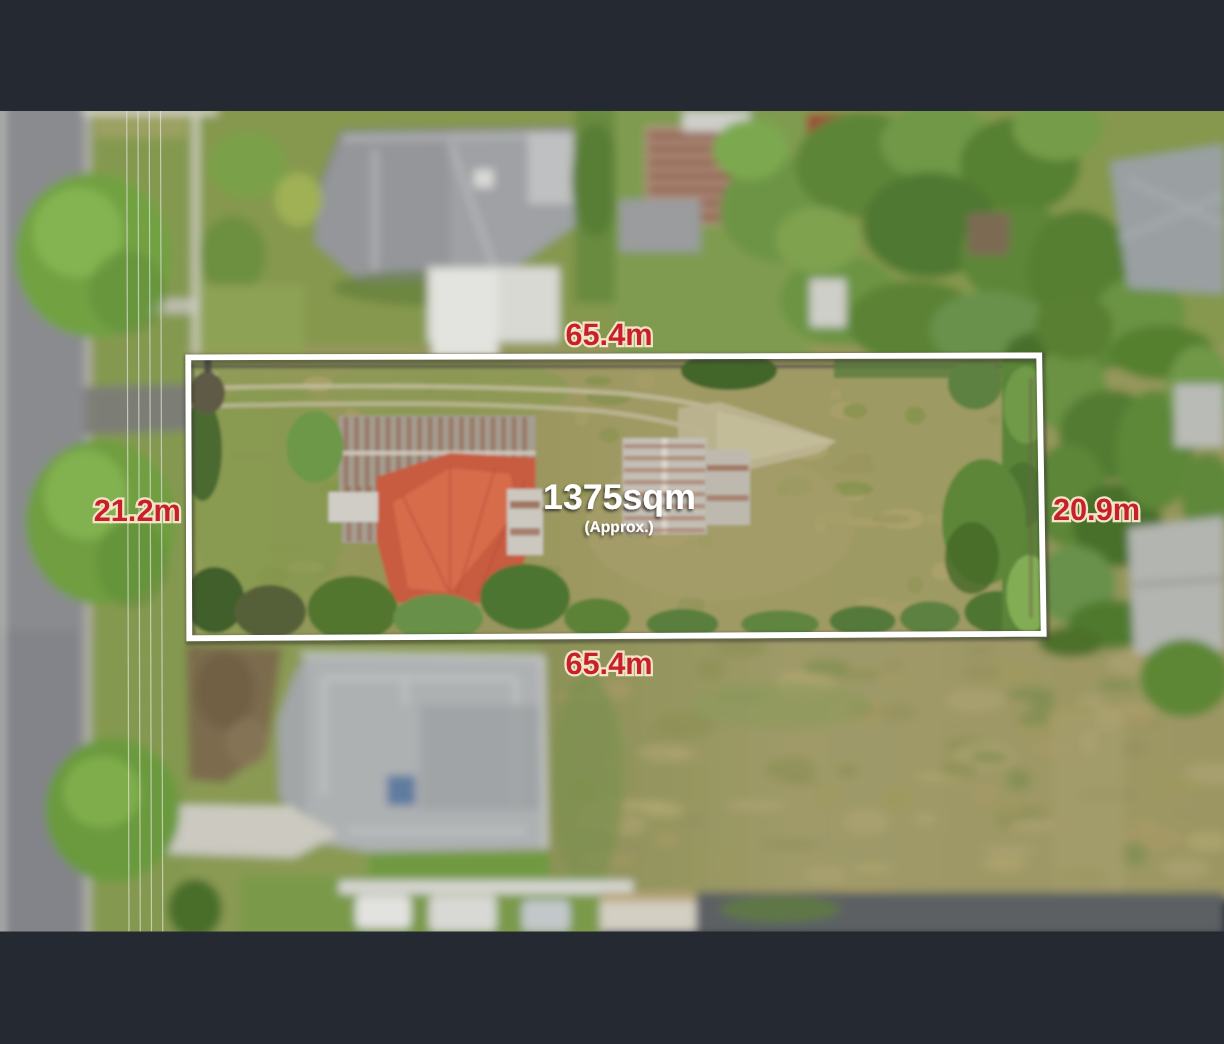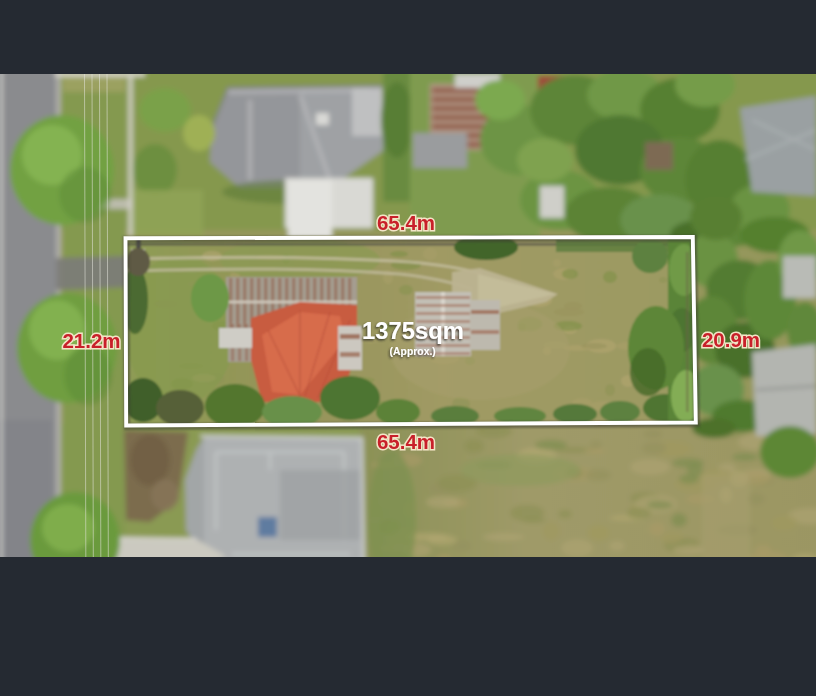--- a/index.html
+++ b/index.html
@@ -1,14 +1,14 @@
 <!DOCTYPE html>
 <html><head><meta charset="utf-8"><title>aerial</title><style>
 html,body{margin:0;padding:0;background:#252a32;}
-#stage{position:relative;width:816px;height:557px;overflow:hidden;background:#252a32;font-family:"Liberation Sans", sans-serif;}
+#stage{position:relative;width:816px;height:696px;overflow:hidden;background:#252a32;font-family:"Liberation Sans", sans-serif;}
 </style></head><body>
 <div id="stage">
 <svg width="816" height="696" viewBox="0 0 816 696" font-family="&quot;Liberation Sans&quot;, sans-serif">
 <defs>
 <clipPath id="photo">
           <rect x="0" y="74" width="816" height="547"></rect>
         </clipPath>
 <clipPath id="lot">
           <polygon points="124,236 695,235 698,425 125,428"></polygon>
         </clipPath>

